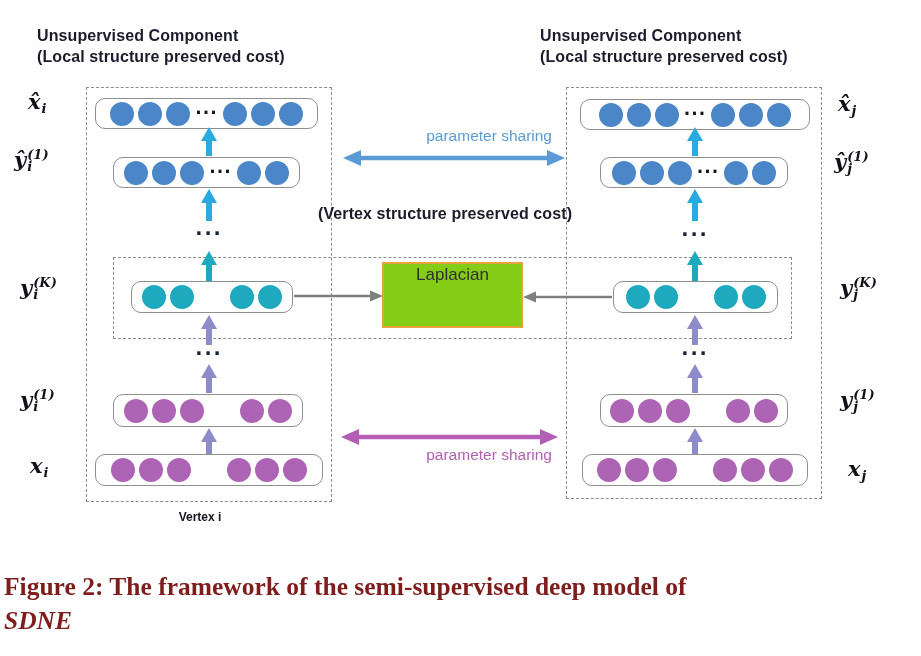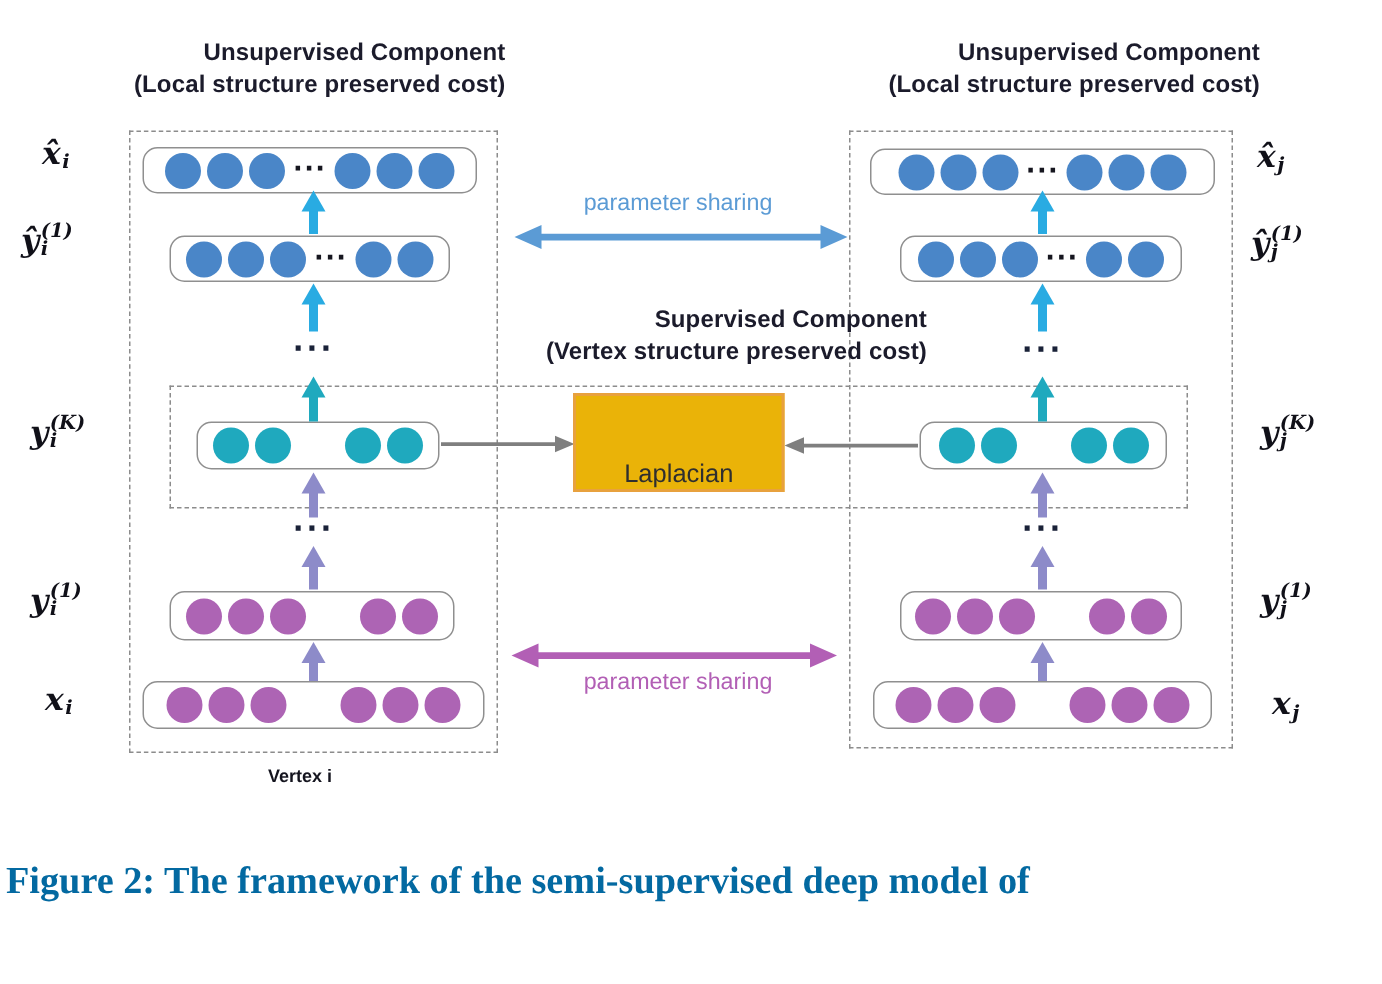--- a/index.html
+++ b/index.html
@@ -7,54 +7,53 @@
           font-family:"Liberation Sans",sans-serif;}
   .dashed{position:absolute;border:1.6px dashed #8c8c8c;z-index:1;background:transparent;}
   .layer{position:absolute;background:#ffffff;border:1.7px solid #8f8f8f;border-radius:10px;
          display:flex;align-items:center;justify-content:center;gap:4px;z-index:2;box-sizing:border-box;}
   .node{width:24px;height:24px;border-radius:50%;flex:0 0 auto;}
   .rdots{font-family:"DejaVu Sans",sans-serif;font-weight:bold;color:#16161f;font-size:17px;
          letter-spacing:1px;line-height:1;margin:0 1px;}
   .gap{width:28px;flex:0 0 auto;}
   .vdots{position:absolute;z-index:3;font-family:"DejaVu Sans",sans-serif;font-weight:bold;
          color:#1a2238;font-size:19px;letter-spacing:2px;transform:translate(-50%,-50%);line-height:1;}
-  .comp-title{position:absolute;z-index:4;text-align:right;font-weight:bold;color:#1b1b2b;
+  .comp-title{position:absolute;z-index:4;text-align:left;font-weight:bold;color:#1b1b2b;
               font-size:16px;line-height:21px;letter-spacing:0.1px;}
-  .share-label{position:absolute;z-index:4;width:200px;text-align:center;font-size:15.5px;}
+  .share-label{position:absolute;z-index:4;width:200px;text-align:right;font-size:15.5px;}
   .vertex-label{position:absolute;z-index:4;width:150px;text-align:center;font-weight:bold;
                 color:#14141e;font-size:12px;}
-  .lap{position:absolute;z-index:4;left:382px;top:262px;width:141px;height:66px;background:#eab308;
+  .lap{position:absolute;z-index:4;left:382px;top:262px;width:141px;height:66px;background:#84cc16;
        border:2px solid #e8a13e;box-sizing:border-box;display:flex;flex-direction:column;
-       justify-content:flex-end;text-align:center;font-size:17px;line-height:21px;color:#2f2f2f;}
+       justify-content:space-between;text-align:center;font-size:17px;line-height:21px;color:#2f2f2f;}
   .mathlabel{position:absolute;z-index:4;font-family:"DejaVu Serif",serif;font-style:italic;
              font-weight:bold;font-size:21px;color:#101018;display:flex;align-items:center;line-height:25px;}
   .stack{display:inline-flex;flex-direction:column;justify-content:flex-end;align-items:flex-start;
          min-height:26px;font-size:13px;line-height:11.5px;margin-left:1px;}
   .stack .sp:empty{display:none;}
   .overlay{position:absolute;left:0;top:0;z-index:3;pointer-events:none;}
   .caption{position:absolute;z-index:4;left:4px;top:570px;width:912px;
-           font-family:"Liberation Serif","DejaVu Serif",serif;font-weight:bold;color:#0369a1;
+           font-family:"Liberation Serif","DejaVu Serif",serif;font-weight:bold;color:#7f1d1d;
            font-size:25.5px;line-height:34px;}
   .caption .l2{font-style:italic;}
 </style>
 </head>
 <body>
 
 <div class="canvas">
 
   <div class="comp-title" style="left:37px;top:25px;width:300px;">
     <div>Unsupervised Component</div>
     <div>(Local structure preserved cost)</div>
   </div>
   <div class="comp-title" style="left:540px;top:25px;width:300px;">
     <div>Unsupervised Component</div>
     <div>(Local structure preserved cost)</div>
   </div>
   <div class="comp-title" style="left:318px;top:203px;width:300px;">
-    <div>Supervised Component</div>
     <div>(Vertex structure preserved cost)</div>
   </div>
 
   <div class="dashed" style="left:86px;top:87px;width:244px;height:413px;"></div>
   <div class="dashed" style="left:566px;top:87px;width:254px;height:410px;"></div>
   <div class="dashed" style="left:113px;top:257px;width:677px;height:80px;"></div>
 
   <div class="layer" style="left:95px;top:98px;width:223px;height:31px;">
       <span class="node" style="background: rgb(74, 134, 200);"></span>
       <span class="node" style="background: rgb(74, 134, 200);"></span>
@@ -289,15 +288,16 @@
       <polygon points="383,296 370,290.5 370,301.5" fill="#7f7f7f"></polygon>
     </g>
     <g>
       <line x1="612" y1="297" x2="534" y2="297" stroke-width="2.5" stroke="#7f7f7f"></line>
       <polygon points="523,297 536,291.5 536,302.5" fill="#7f7f7f"></polygon>
     </g>
   </svg>
 
   <div class="caption">
     <div class="l1">Figure 2: The framework of the semi-supervised deep model of</div>
+    <div class="l2">SDNE</div>
   </div>
 
 </div>
 
 </body></html>

